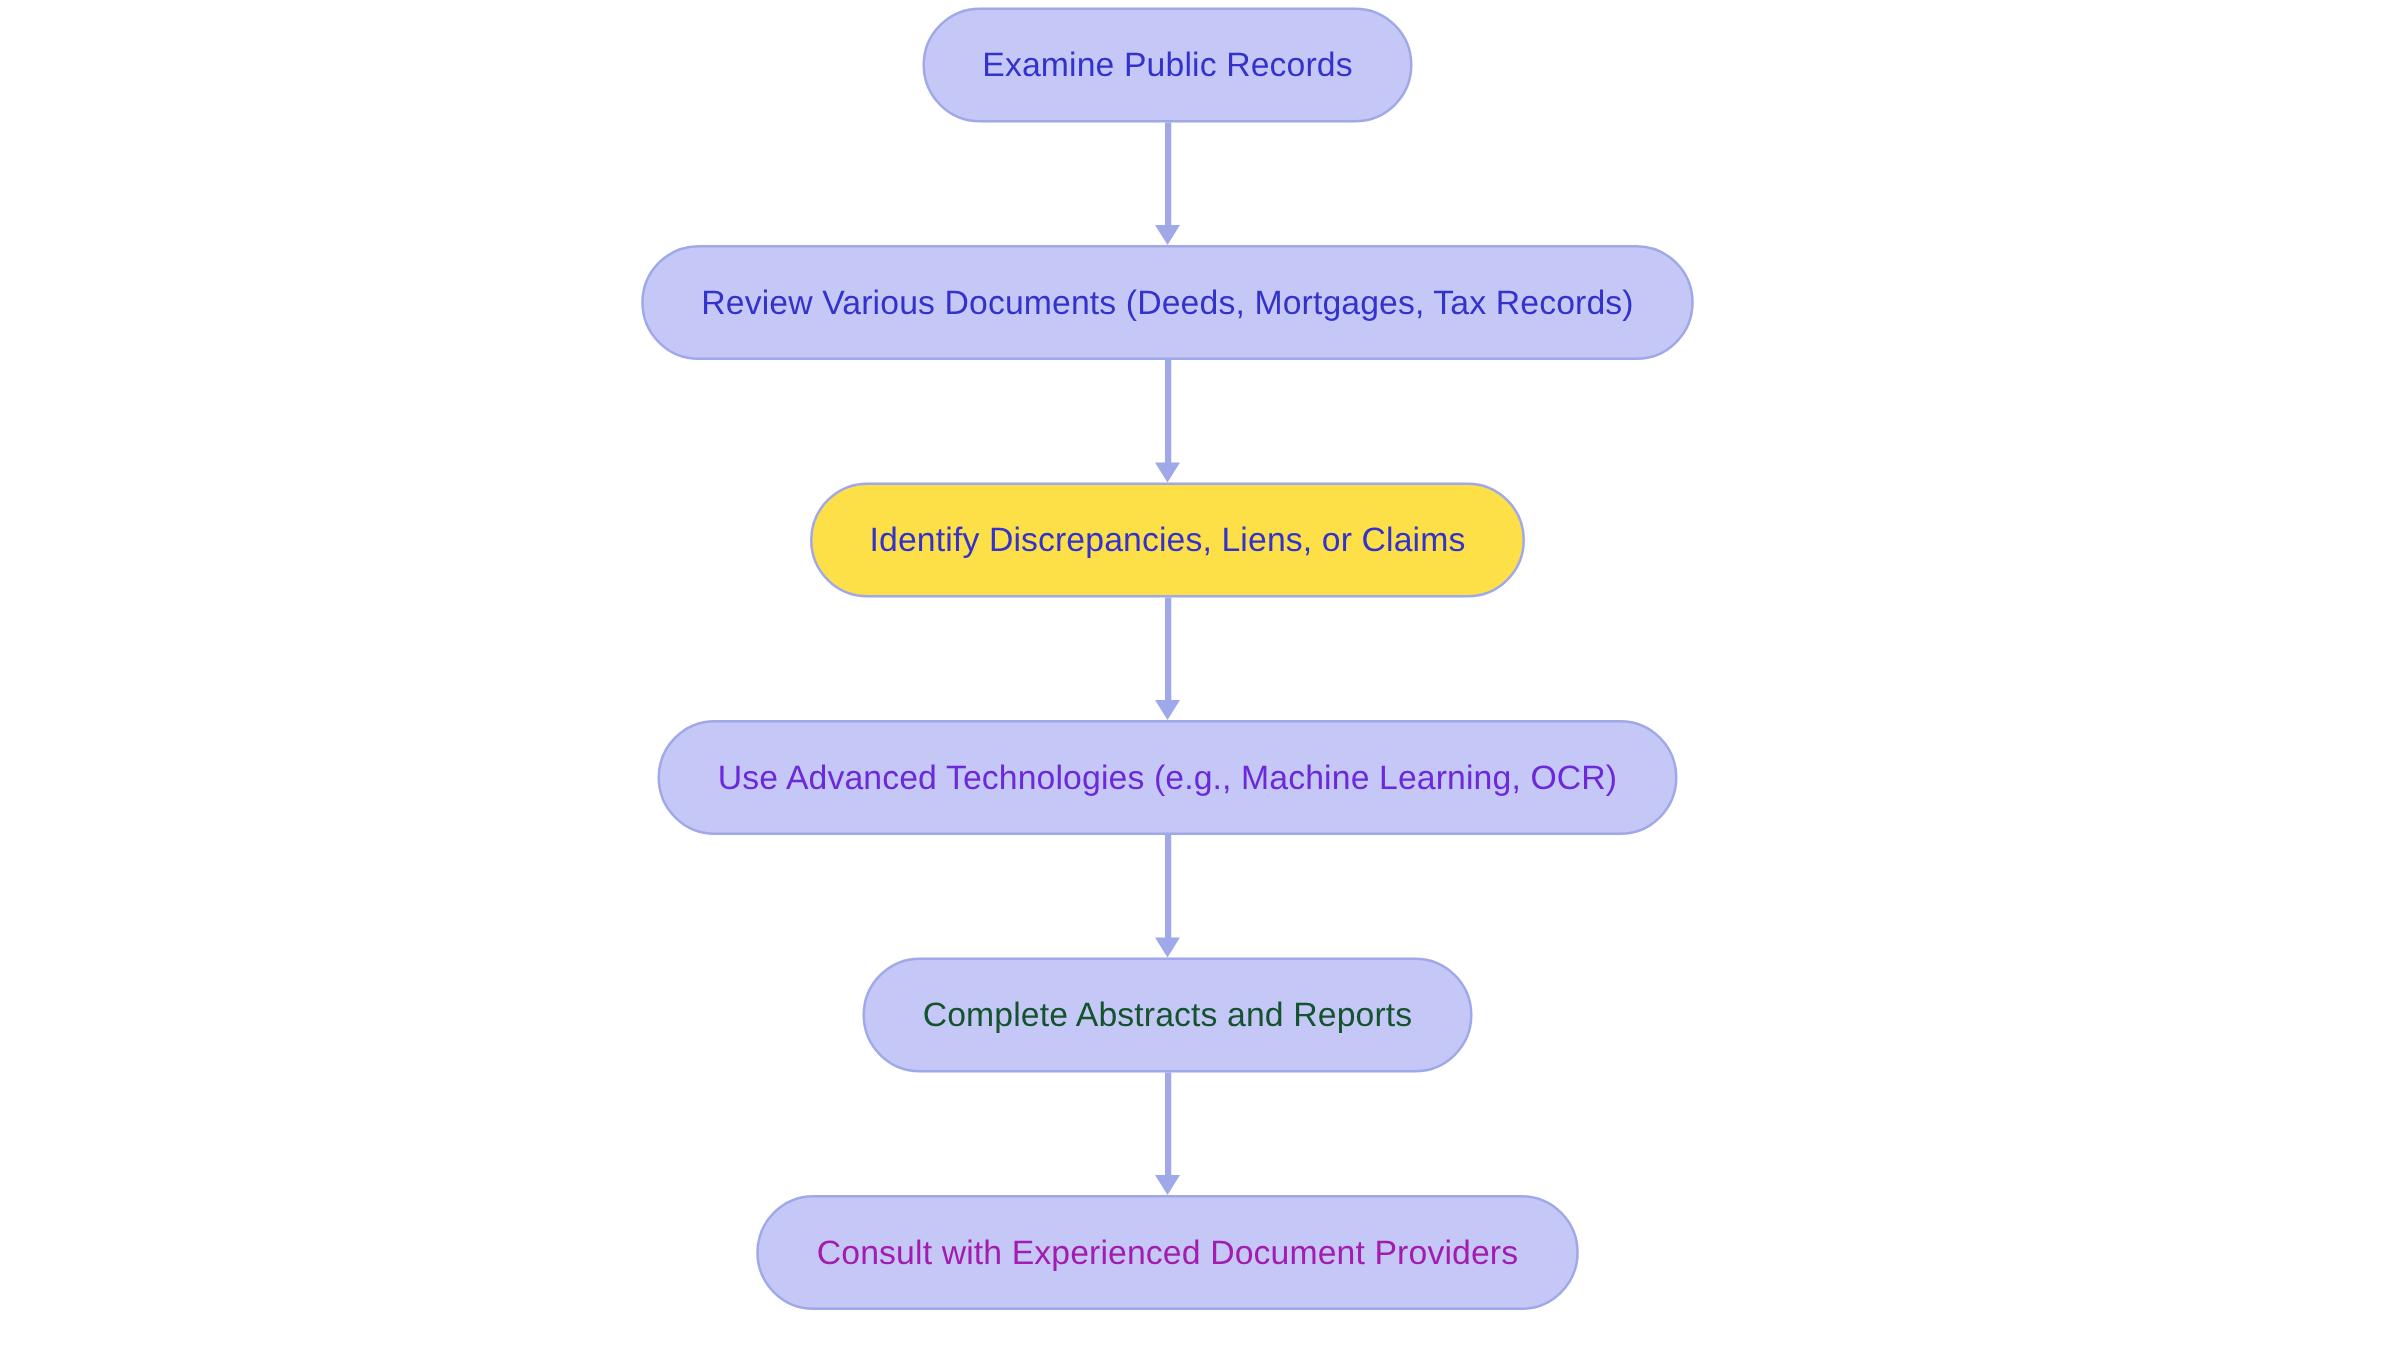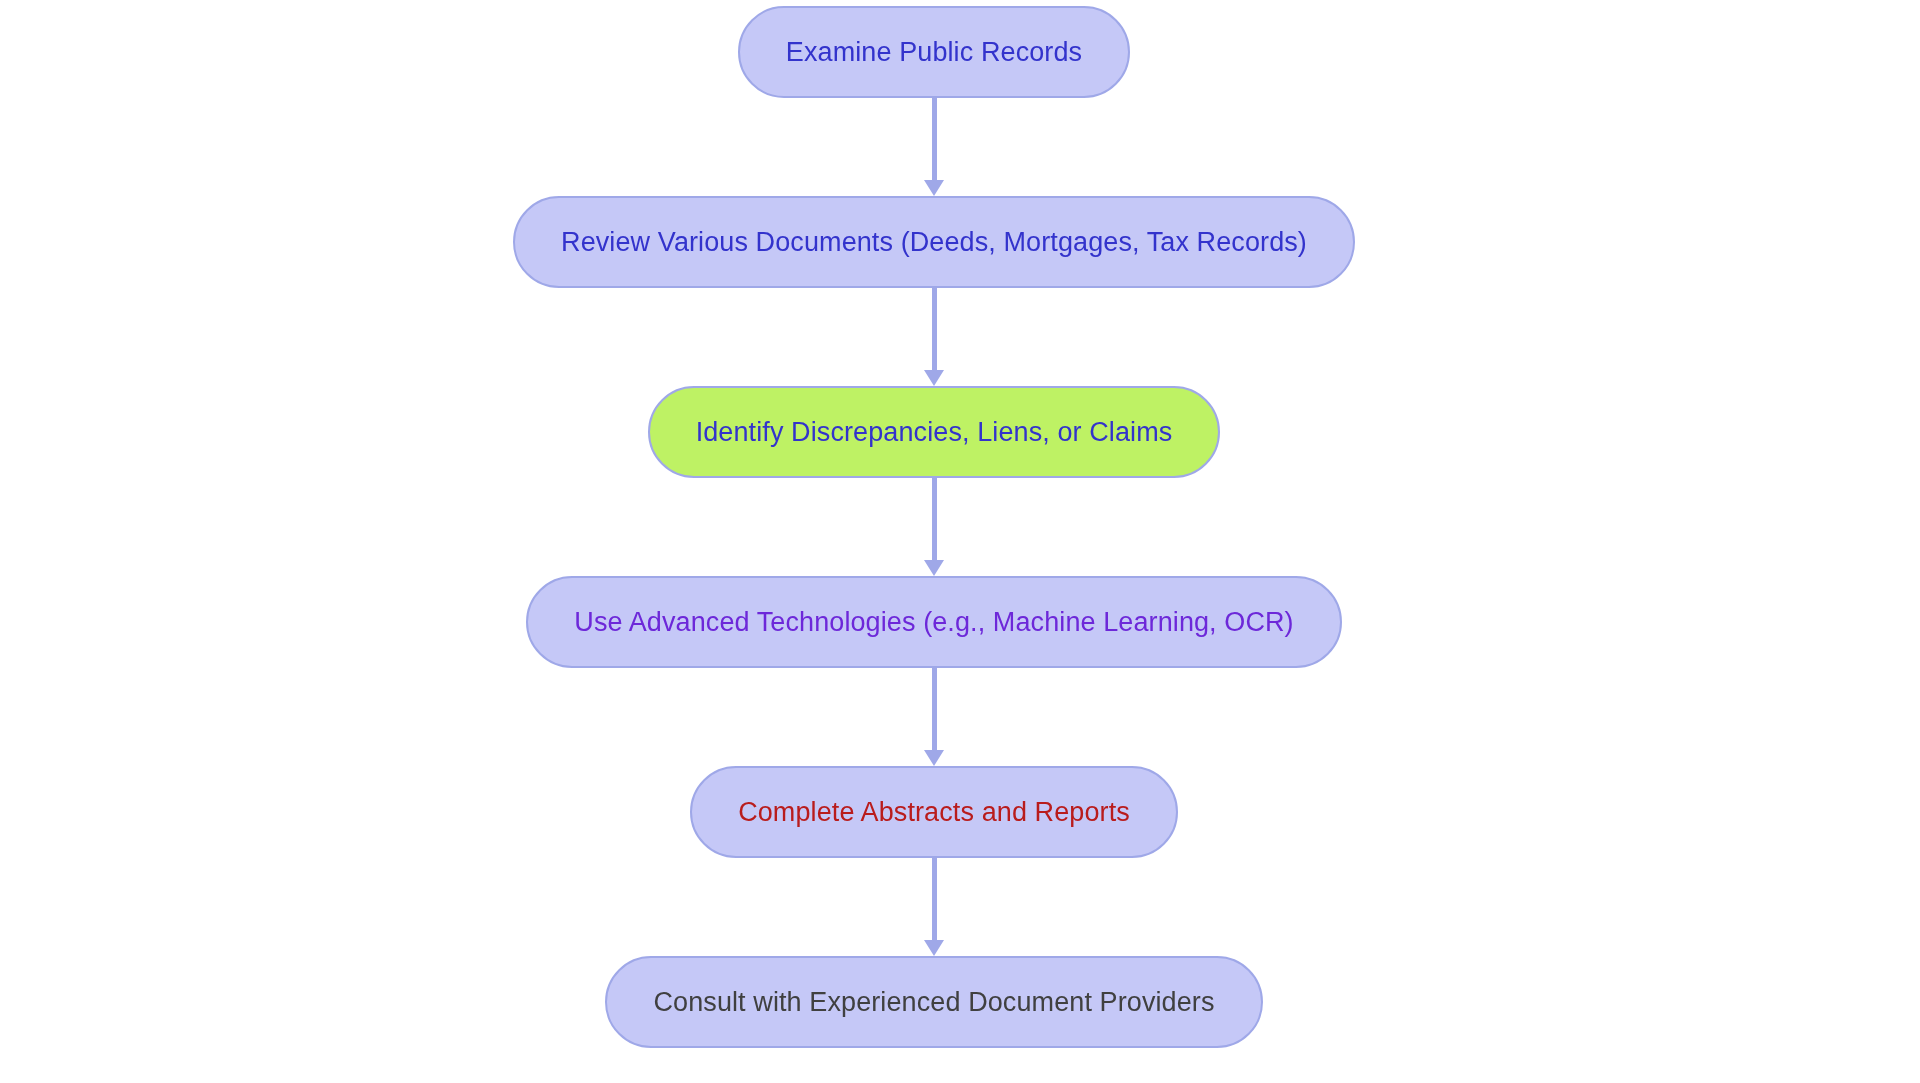--- a/index.html
+++ b/index.html
@@ -100,44 +100,44 @@
 
   <div class="node n1" style="background: rgb(197, 200, 247); border-color: rgb(159, 168, 232); color: rgb(51, 51, 204); text-align: right;">
     <span class="node-label">Review Various Documents (Deeds, Mortgages, Tax Records)</span>
   </div>
 
   <div class="connector c1">
     <div class="line" style="background: rgb(159, 168, 232);"></div>
     <div class="head" style="border-top-color: rgb(159, 168, 232);"></div>
   </div>
 
-  <div class="node n2" style="background: #bef264; border-color: rgb(159, 168, 232); color: rgb(51, 51, 204);">
+  <div class="node n2" style="background: #fde047; border-color: rgb(159, 168, 232); color: rgb(51, 51, 204);">
     <span class="node-label">Identify Discrepancies, Liens, or Claims</span>
   </div>
 
   <div class="connector c2">
     <div class="line" style="background: rgb(159, 168, 232);"></div>
     <div class="head" style="border-top-color: rgb(159, 168, 232);"></div>
   </div>
 
   <div class="node n3" style="background: rgb(197, 200, 247); border-color: rgb(159, 168, 232); color: #6d28d9;">
     <span class="node-label">Use Advanced Technologies (e.g., Machine Learning, OCR)</span>
   </div>
 
   <div class="connector c3">
     <div class="line" style="background: rgb(159, 168, 232);"></div>
     <div class="head" style="border-top-color: rgb(159, 168, 232);"></div>
   </div>
 
-  <div class="node n4" style="background: rgb(197, 200, 247); border-color: rgb(159, 168, 232); color: #b91c1c;">
+  <div class="node n4" style="background: rgb(197, 200, 247); border-color: rgb(159, 168, 232); color: #14532d;">
     <span class="node-label">Complete Abstracts and Reports</span>
   </div>
 
   <div class="connector c4">
     <div class="line" style="background: rgb(159, 168, 232);"></div>
     <div class="head" style="border-top-color: rgb(159, 168, 232);"></div>
   </div>
 
-  <div class="node n5" style="background: rgb(197, 200, 247); border-color: rgb(159, 168, 232); color: #404040;">
+  <div class="node n5" style="background: rgb(197, 200, 247); border-color: rgb(159, 168, 232); color: #a21caf;">
     <span class="node-label">Consult with Experienced Document Providers</span>
   </div>
 
 </div>
 
 </body></html>

